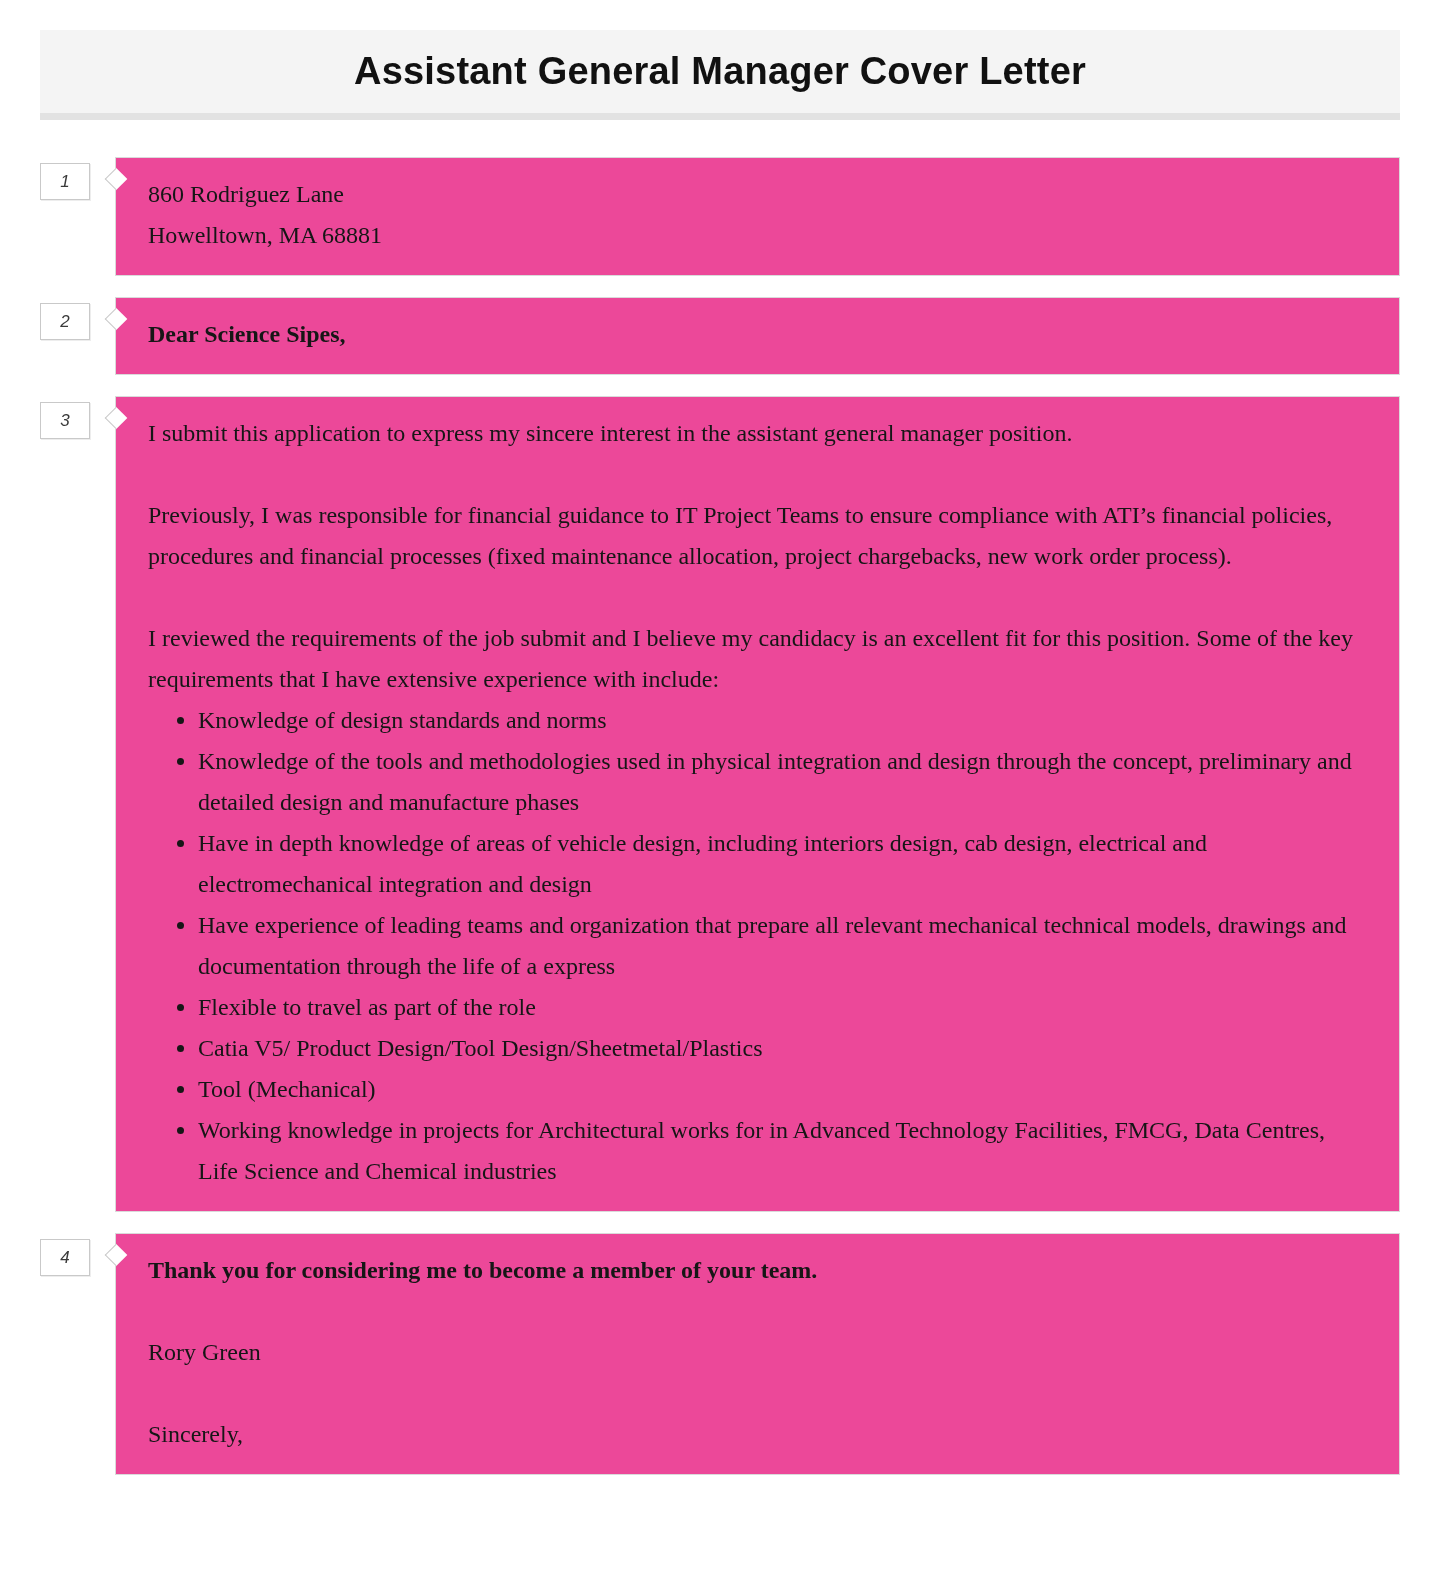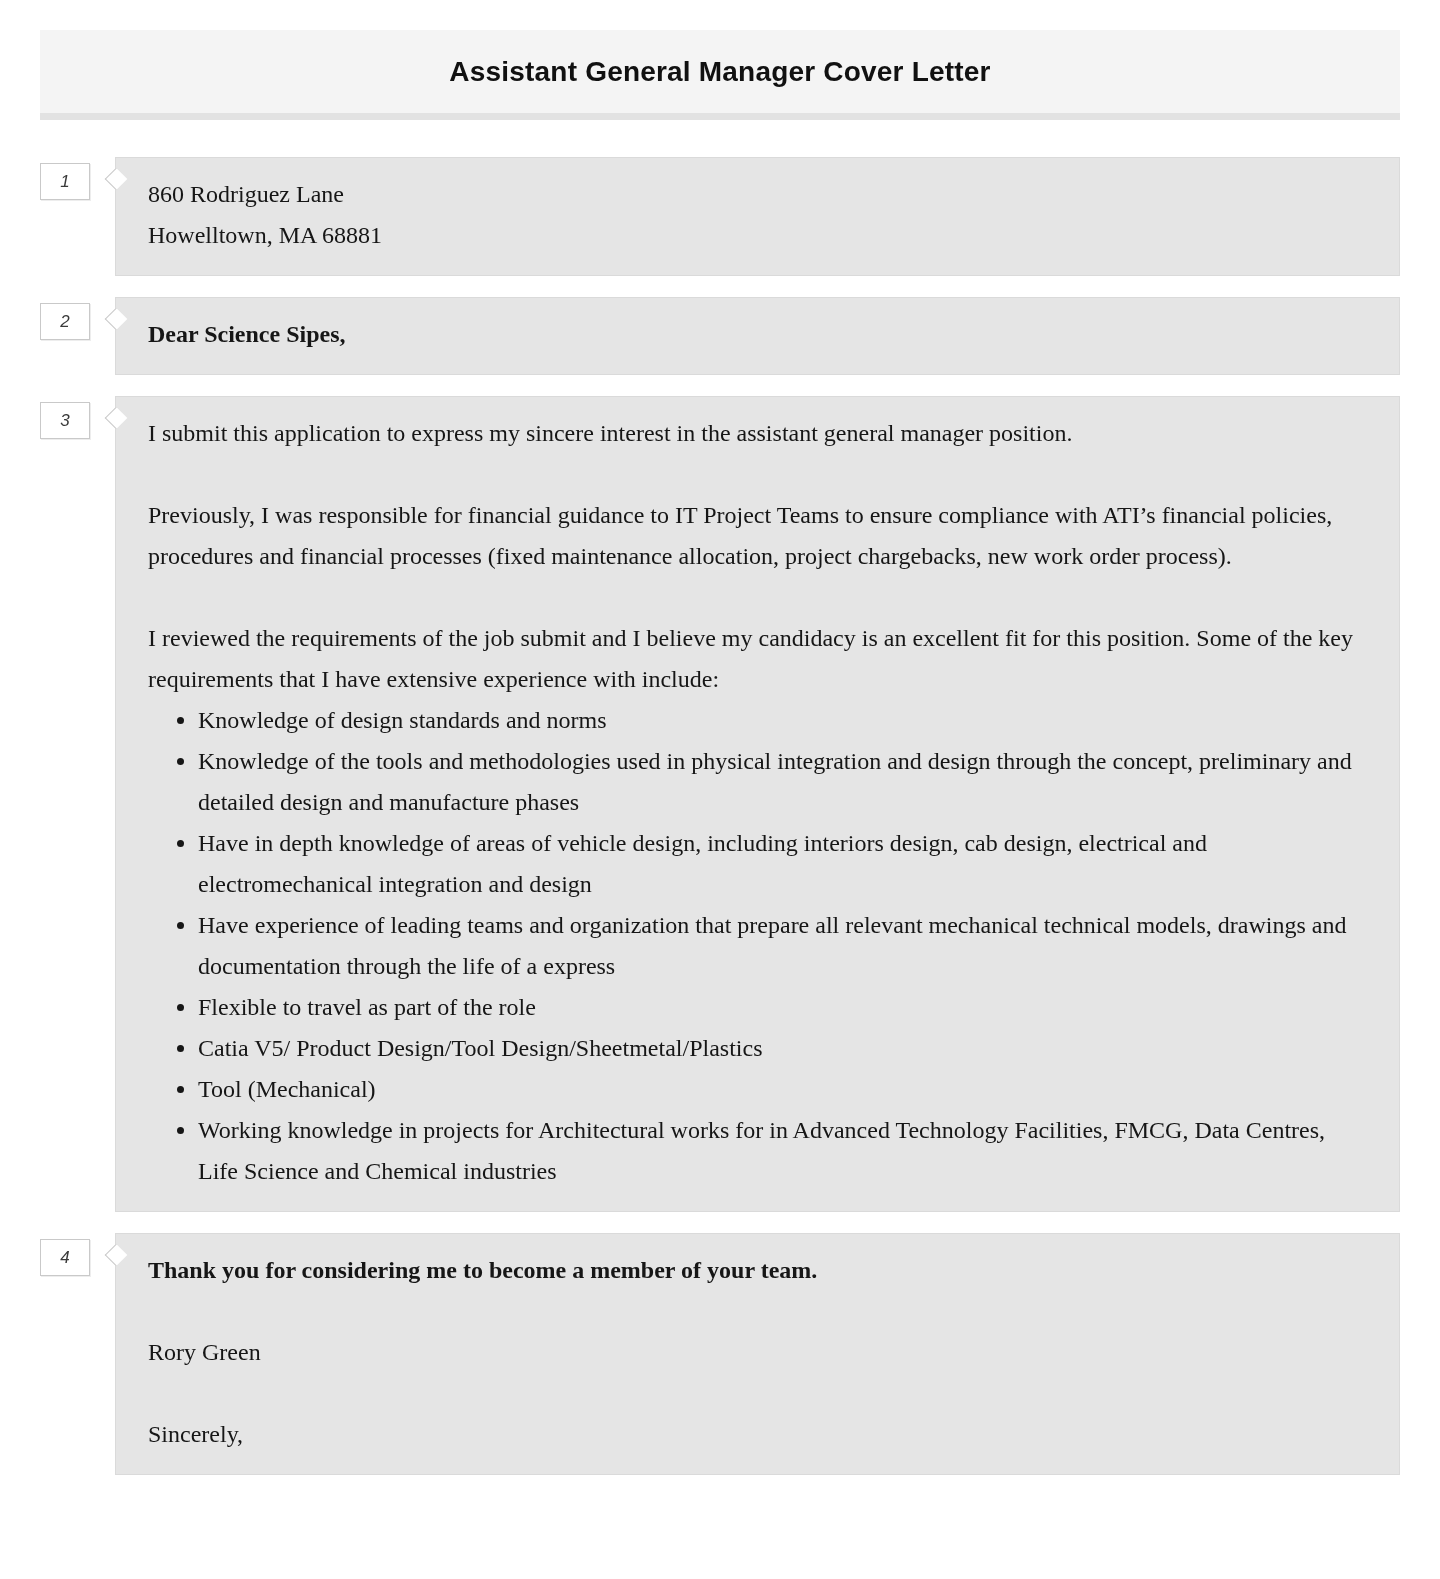--- a/index.html
+++ b/index.html
@@ -18,21 +18,21 @@
     background: #f4f4f4;
     border-bottom: 7px solid #e2e2e2;
     height: 90px;
     display: flex;
     align-items: center;
     justify-content: center;
     margin-bottom: 37px;
   }
   .title-bar h1 {
     font-family: "Liberation Sans", sans-serif;
-    font-size: 28px;
+    font-size: 38px;
     font-weight: 700;
     color: #111111;
     letter-spacing: 0.2px;
   }
   .section-row {
     display: flex;
     align-items: stretch;
     margin-bottom: 21px;
   }
   .badge-col {
@@ -53,21 +53,21 @@
     align-items: center;
     justify-content: center;
     font-family: "Liberation Sans", sans-serif;
     font-style: italic;
     font-size: 17px;
     color: #3a3a3a;
   }
   .box {
     flex: 1;
     position: relative;
-    background: #e5e5e5;
+    background: #ec4899;
     border: 1px solid #dadada;
     padding: 16px 38px 19px 32px;
     font-size: 24px;
     line-height: 41px;
   }
   .box::before {
     content: "";
     position: absolute;
     top: 13px;
     left: -8.5px;

